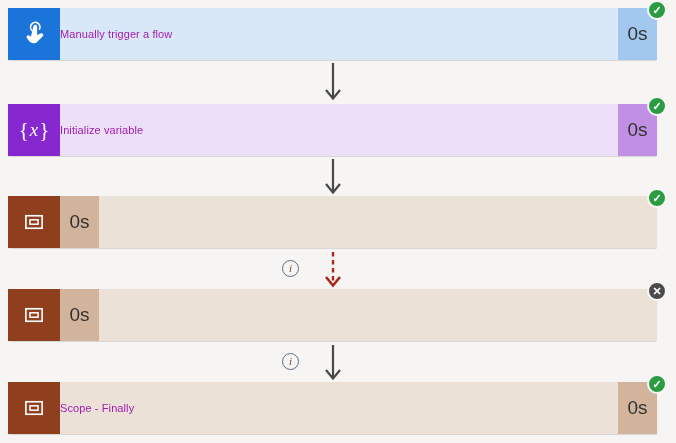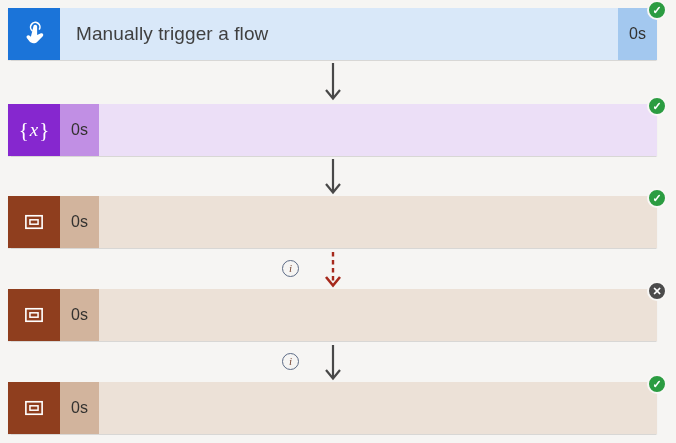--- a/index.html
+++ b/index.html
@@ -10,27 +10,27 @@
   .node {
     position:absolute; left:8px; width:649px; height:52px;
     background:var(--row-bg); display:flex; align-items:stretch;
     box-shadow:0 0.5px 1px rgba(0,0,0,0.12);
   }
   .node-icon {
     width:52px; min-width:52px; height:52px; background:var(--icon-bg);
     display:flex; align-items:center; justify-content:center; color:#fff;
   }
   .node-label {
-    flex:1; display:flex; align-items:center; padding-left:16px;
-    font-size:19px; color:#404040; letter-spacing:0.1px;
+    flex:1; display:flex; align-items:center; 
+    font-size:11px; color:#a21caf; letter-spacing:0.1px;
   }
   .node-duration {
     width:39px; min-width:39px; background:var(--dur-bg);
     display:flex; align-items:center; justify-content:center;
-    font-size:16px; color:#333230;
+    font-size:19px; color:#333230;
   }
   .badge {
     position:absolute; top:-8px; right:-10px; width:20px; height:20px;
     border-radius:50%; border:2px solid #f8f7f5;
     display:flex; align-items:center; justify-content:center;
     color:#fff; font-size:11px; font-weight:bold; line-height:1;
   }
   .vx-braces { font-size:21px; font-family:"Liberation Serif", serif; }
   .vx-x { font-style:italic; font-size:19px; font-family:"Liberation Serif", serif; padding:0 1px; }
 
@@ -68,20 +68,21 @@
       <polyline points="7,28 14,36.5 21,28" stroke="#484848" stroke-width="2.2" fill="none"></polyline>
     </svg>
   </div>
 
   <div class="node" style="top: 104px; --row-bg: #ecdff7; --icon-bg: #8627cf; --dur-bg: #c18fe4;">
     <div class="node-icon">
       <span class="vx-braces">{</span>
         <span class="vx-x">x</span>
         <span class="vx-braces">}</span>
     </div>
+    <div class="node-label">Initialize variable</div>
     <div class="node-duration">0s</div>
     <div class="badge" style="background: rgb(43, 156, 65);">✓</div>
   </div>
 
   <div class="connector" style="top:158px; left:319px">
     <svg width="28" height="38" viewBox="0 0 28 38">
       <line x1="14" y1="1" x2="14" y2="33" stroke="#484848" stroke-width="2.2"></line>
       <polyline points="7,26 14,34.5 21,26" stroke="#484848" stroke-width="2.2" fill="none"></polyline>
     </svg>
   </div>
@@ -124,17 +125,18 @@
   </div>
   <div class="info-icon" style="top:353px; left:282px">i</div>
 
   <div class="node" style="top: 382px; --row-bg: #ece1d7; --icon-bg: #8f3e1e; --dur-bg: #d2b49d;">
     <div class="node-icon">
       <svg width="30" height="30" viewBox="0 0 48 48" fill="none">
         <rect x="11" y="14" width="26" height="20" stroke="#fff" stroke-width="2.6"></rect>
         <rect x="17.5" y="20.5" width="13" height="7" stroke="#fff" stroke-width="2.4"></rect>
       </svg>
     </div>
+    <div class="node-label">Scope - Finally</div>
     <div class="node-duration">0s</div>
     <div class="badge" style="background: rgb(43, 156, 65);">✓</div>
   </div>
 
 </div>
 
 </body></html>

